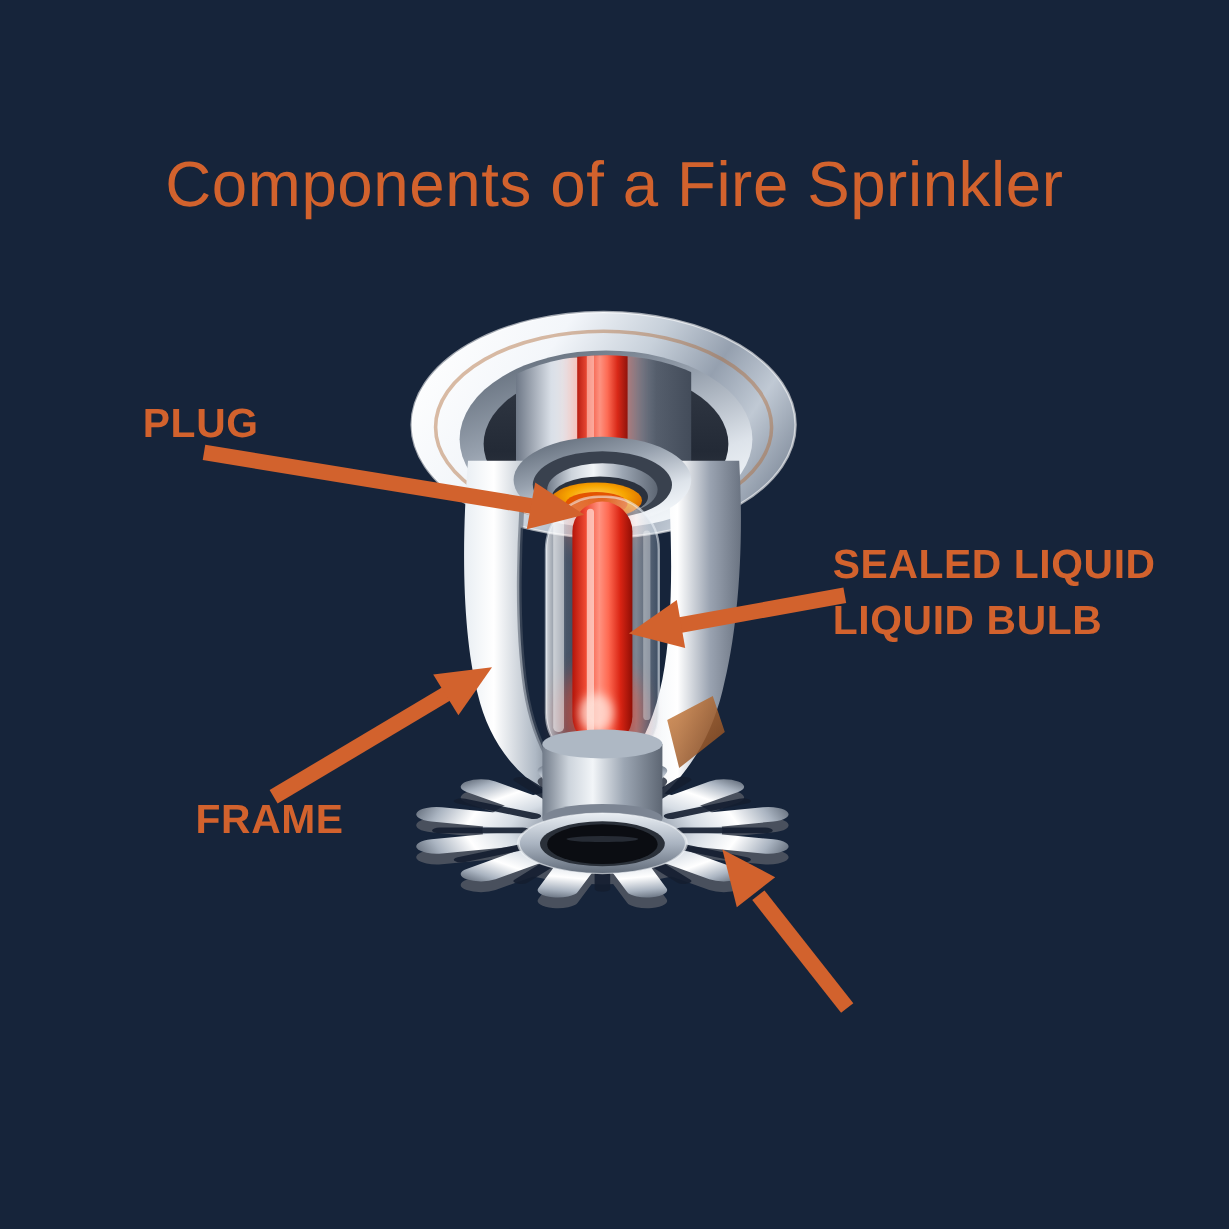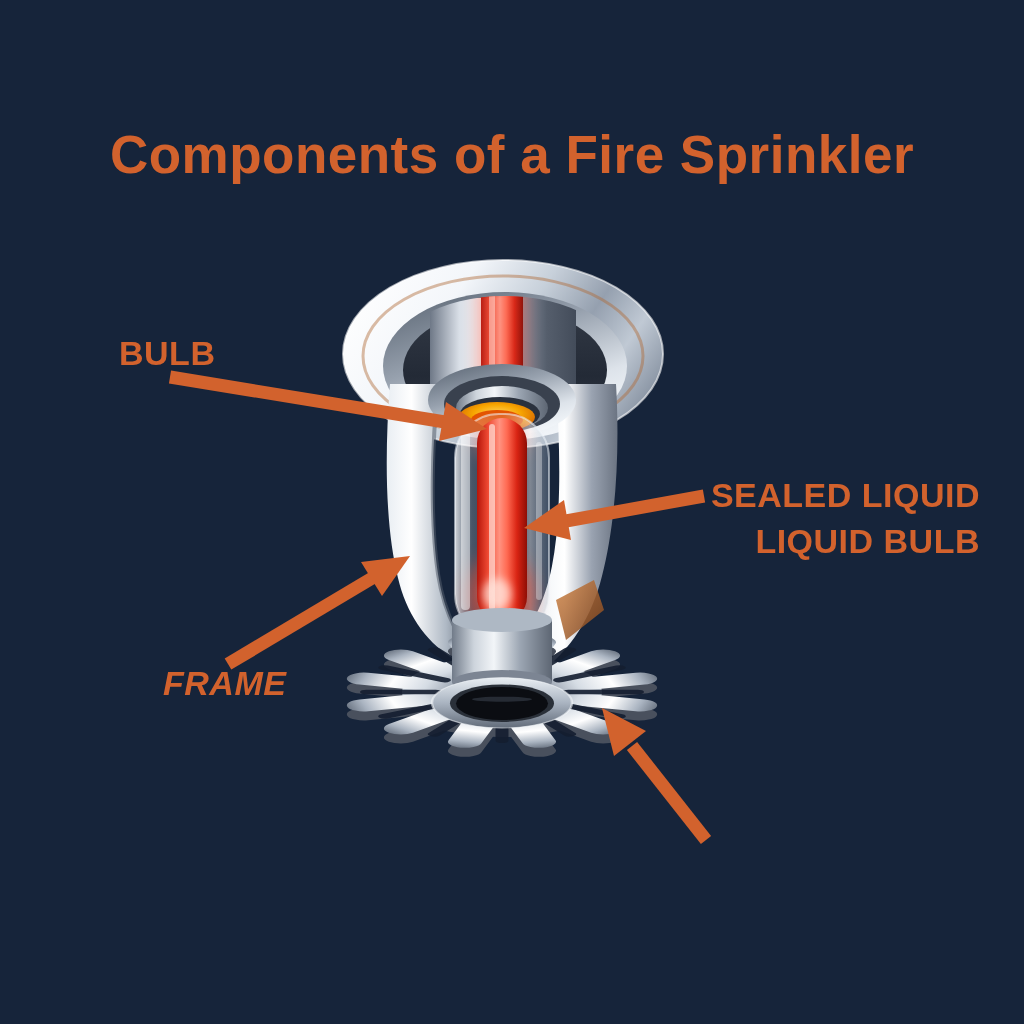--- a/index.html
+++ b/index.html
@@ -12,34 +12,34 @@
     background:var(--bg);
     font-family:"Liberation Sans","DejaVu Sans",sans-serif;
     overflow:hidden;
   }
   .canvas{
     position:relative;width:1024px;height:1024px;background:var(--bg);
   }
   .title{
     position:absolute;top:88px;left:0;width:1024px;
     text-align:center;
-    font-size:53px;font-weight:700;letter-spacing:.5px;
+    font-size:53px;font-weight:400;letter-spacing:.5px;
     color:var(--accent);
     white-space:nowrap;
   }
   .illus{position:absolute;left:0;top:0;width:1024px;height:1024px;}
   .callout{
     position:absolute;
     color:var(--accent);
     font-size:34px;font-weight:700;letter-spacing:.5px;
     white-space:nowrap;line-height:1.15;
   }
   .callout.plug{left:119px;top:334px;}
-  .callout.bulb{left:694px;top:472px;width:286px;text-align:right;line-height:46px;}
-  .callout.frame{left:163px;top:664px;font-style:italic;}
+  .callout.bulb{left:694px;top:448px;width:286px;text-align:left;line-height:46px;}
+  .callout.frame{left:163px;top:664px;}
   .callout.deflector{left:605px;top:836px;}
 </style>
 </head>
 <body>
 
 <div class="canvas">
 
   <h1 class="title">Components of a Fire Sprinkler</h1>
 
   <svg class="illus" viewBox="0 0 1024 1024">
@@ -340,21 +340,21 @@
         <line x1="228" y1="664" x2="374" y2="577"></line>
         <polygon points="410,556 382,596 361,562" stroke="none"></polygon>
       </g>
       <g>
         <line x1="706" y1="840" x2="632" y2="746"></line>
         <polygon points="602,708 646,731 614,756" stroke="none"></polygon>
       </g>
     </g>
   </svg>
 
-  <div class="callout plug">BULB</div>
+  <div class="callout plug">PLUG</div>
 
   <div class="callout bulb">
     <div>SEALED LIQUID</div>
     <div>LIQUID BULB</div>
   </div>
 
   <div class="callout frame">FRAME</div>
 
 
 </div>

